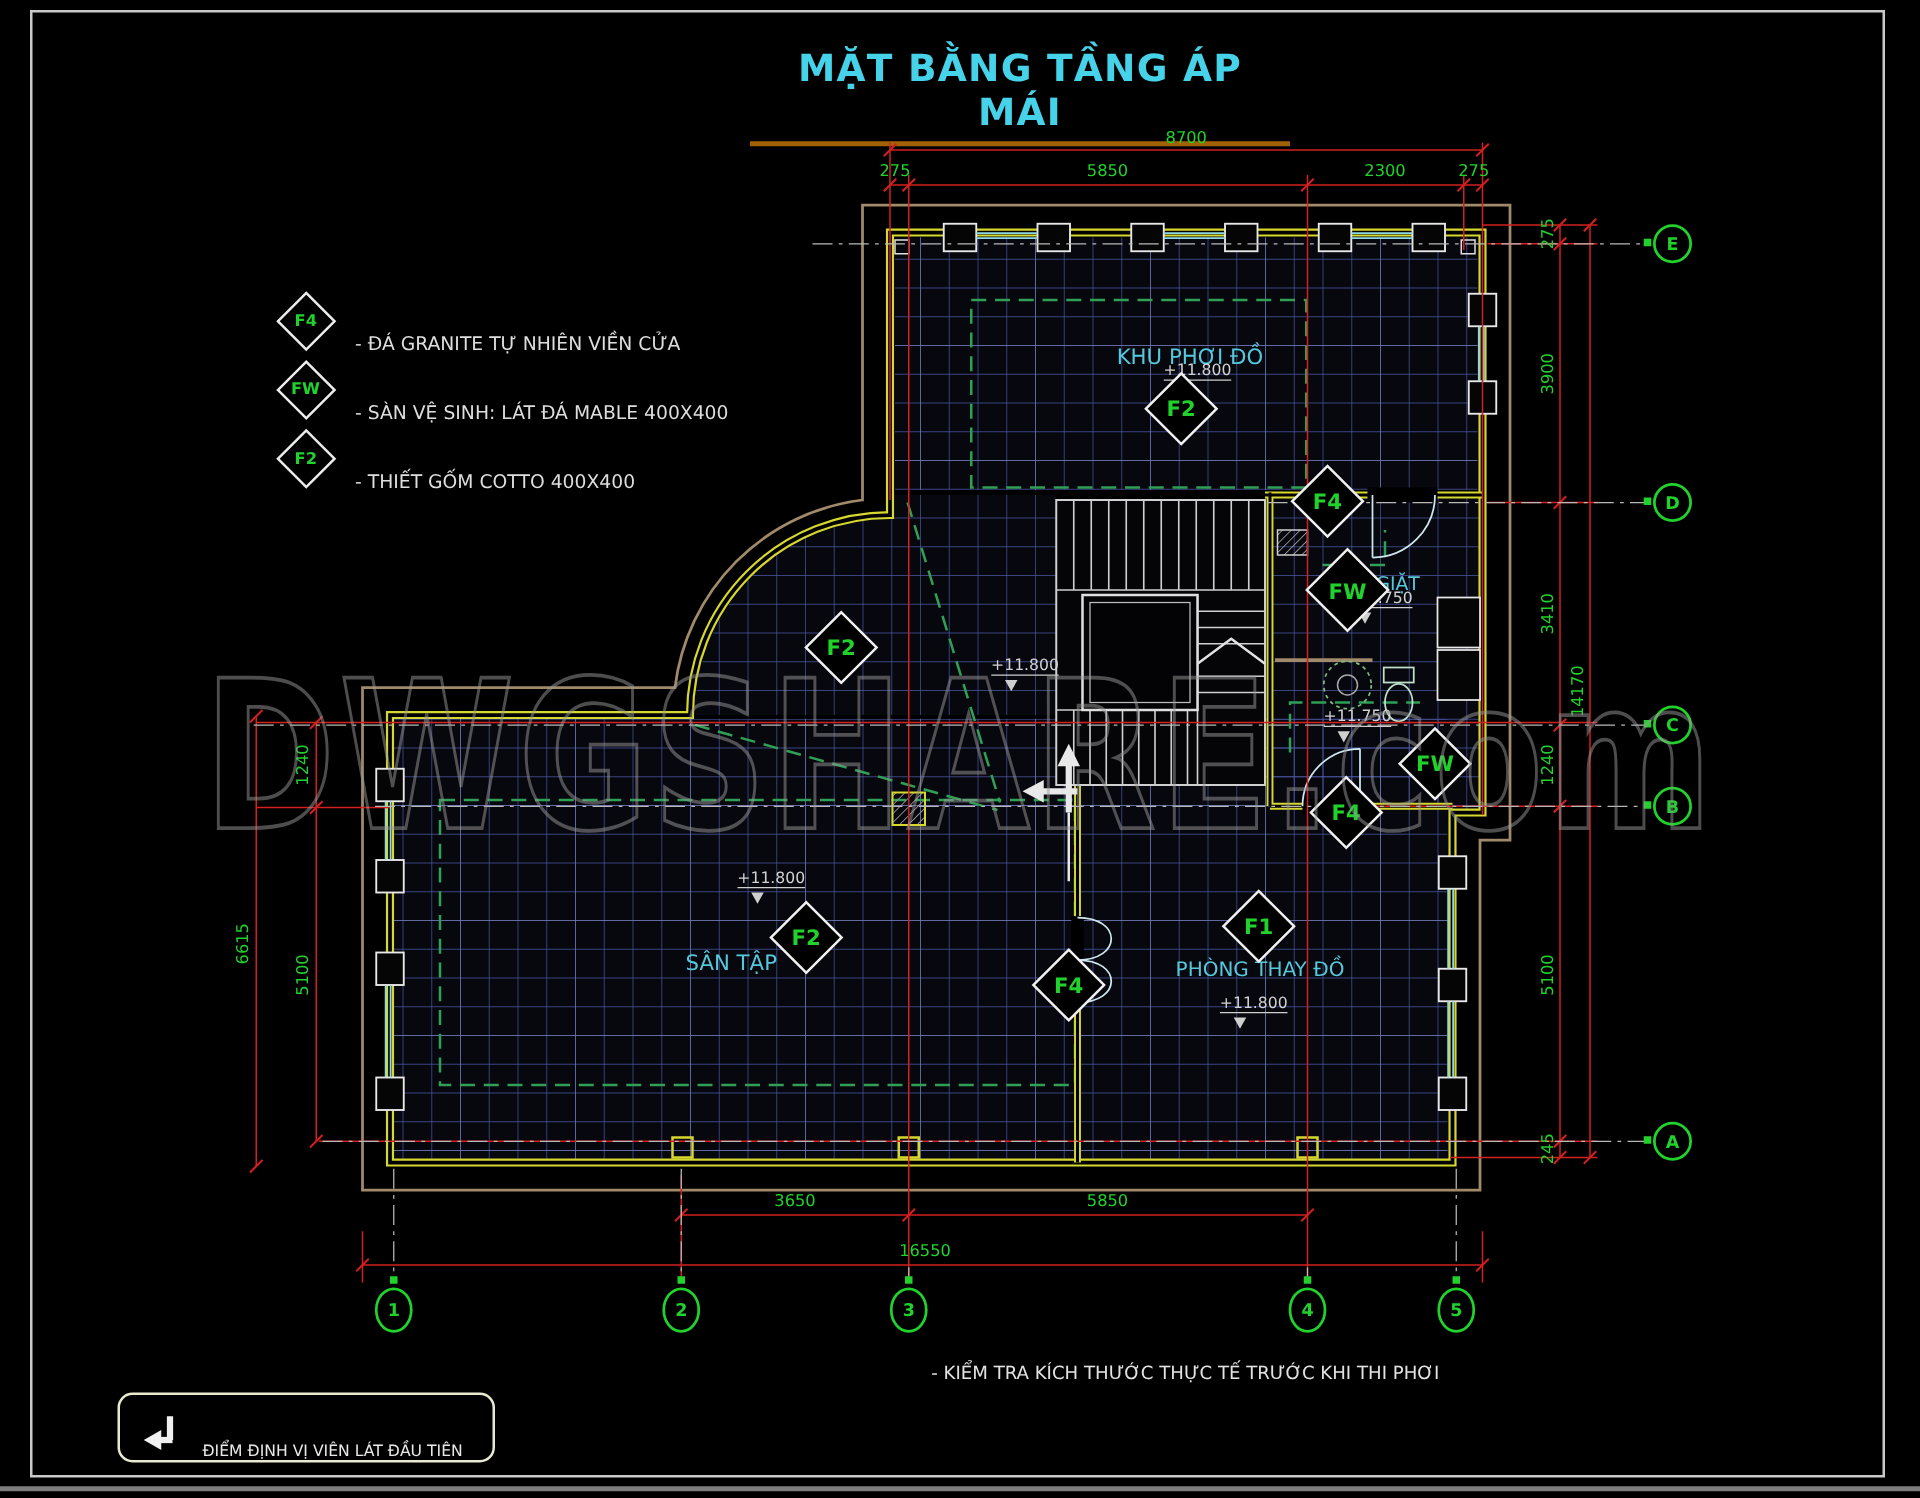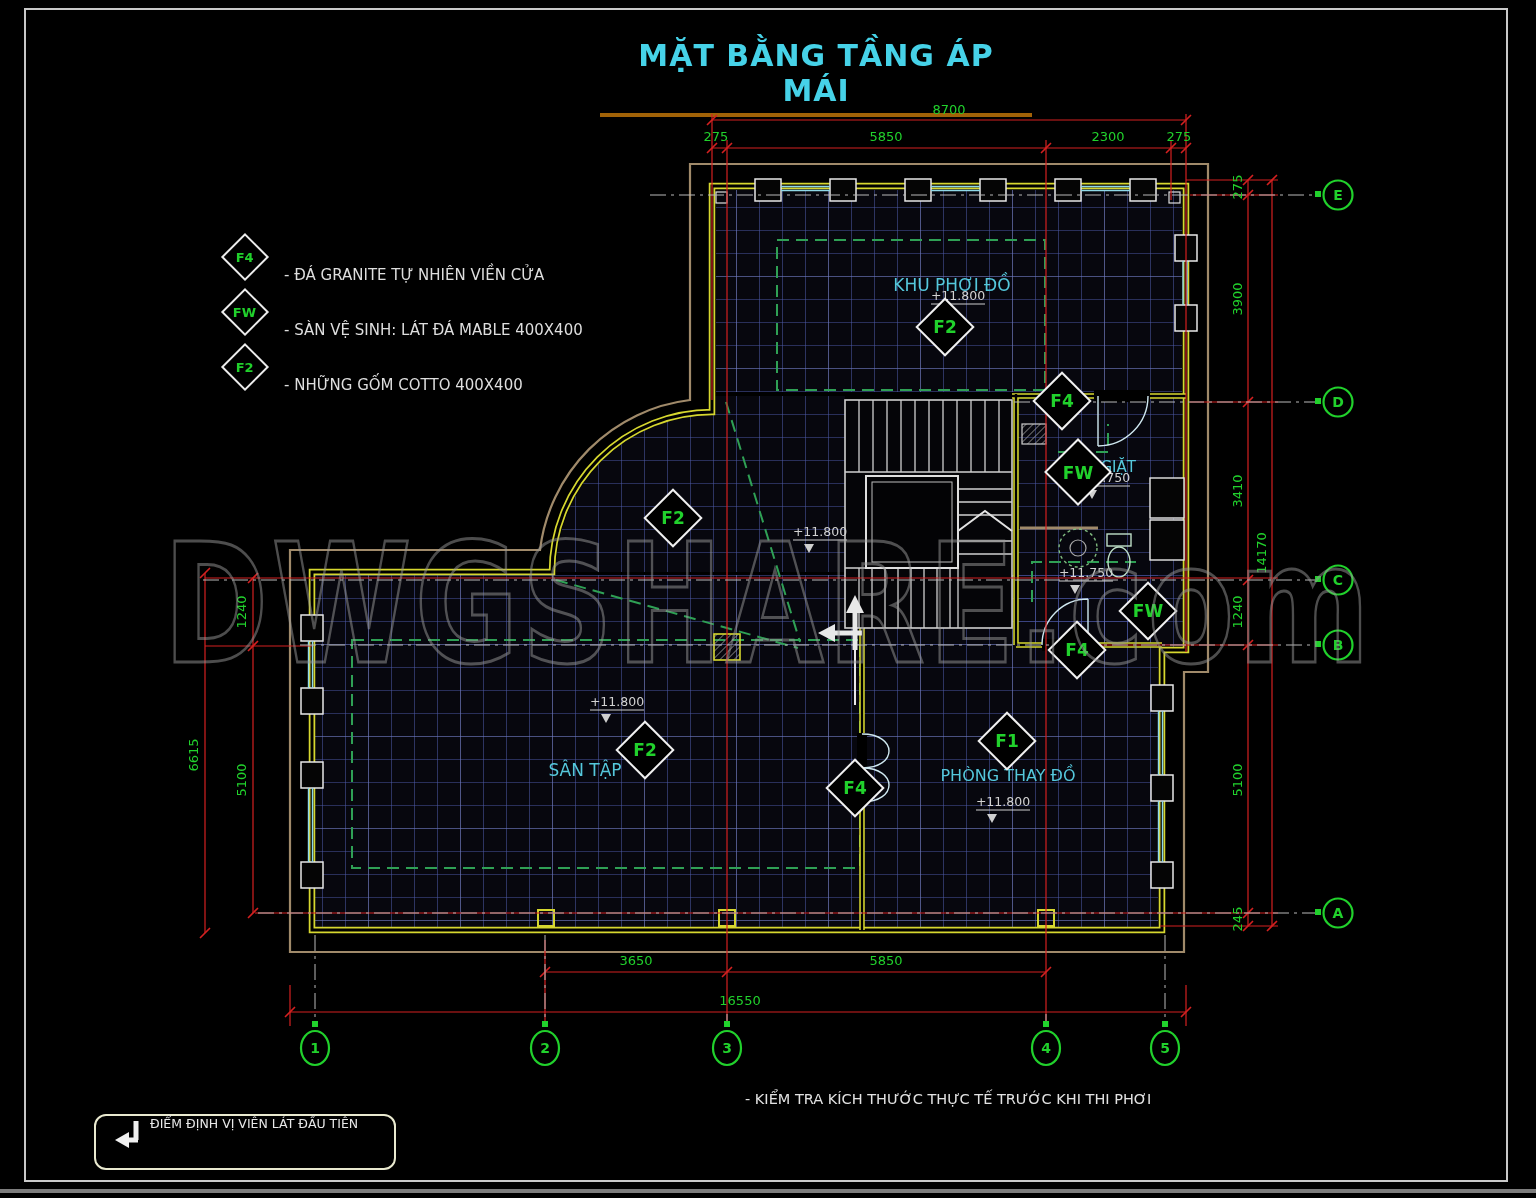--- a/index.html
+++ b/index.html
@@ -14,21 +14,21 @@
   .legend{position:absolute;left:228px;top:240px;display:flex;flex-direction:column;gap:21px;}
   .legend-row{display:flex;align-items:center;gap:22px;height:34px;}
   .dia{width:30px;height:30px;border:2px solid #ececec;transform:rotate(45deg);
        display:flex;align-items:center;justify-content:center;background:#000;flex:0 0 auto;}
   .dia span{transform:rotate(-45deg);color:#21d12c;font-weight:bold;font-size:13px;}
   .legend-desc{color:#dedede;font-size:15px;white-space:nowrap;margin-top:36px;}
   .notes{position:absolute;left:745px;top:1086px;color:#e2e2e2;font-size:14.5px;line-height:26px;white-space:nowrap;}
   .notes .indent{padding-left:10px;}
   .tilebox{position:absolute;left:94px;top:1114px;width:302px;height:56px;
            border:2px solid #e9e9cf;border-radius:12px;box-sizing:border-box;
-           display:flex;align-items:flex-start;gap:2px;padding:0 12px;background:#000;}
+           display:flex;align-items:flex-end;gap:14px;padding:0 12px;background:#000;}
   .tilebox-label{color:#e8e8e8;font-size:12.5px;white-space:nowrap;}
   svg text{font-family:"DejaVu Sans","Liberation Sans",sans-serif;}
   .dim{fill:#21d12c;font-size:13px;}
   .roomlbl{fill:#55c8dc;}
   .lvl{fill:#d2d2d2;font-size:12.5px;}
   .bub{fill:#21d12c;font-size:14px;font-weight:bold;}
   .mk{fill:#21d12c;font-weight:bold;font-size:17px;}
 </style>
 </head>
 <body>
@@ -48,21 +48,21 @@
   <div class="legend-row">
     <div class="dia">
         <span>FW</span>
       </div>
     <div class="legend-desc">- SÀN VỆ SINH: LÁT ĐÁ MABLE 400X400</div>
   </div>
   <div class="legend-row">
     <div class="dia">
         <span>F2</span>
       </div>
-    <div class="legend-desc">- NHỮNG GỐM COTTO 400X400</div>
+    <div class="legend-desc">- THIẾT GỐM COTTO 400X400</div>
   </div>
 </div>
 
 <svg width="1536" height="1198" viewBox="0 0 1536 1198" style="position:absolute;left:0;top:0">
   <defs>
     <pattern id="tiles" width="23" height="23" patternUnits="userSpaceOnUse">
       <path d="M23 0H0V23" fill="none" stroke="#4c58a6" stroke-width="1.1"></path>
     </pattern>
     <pattern id="tilesMajor" width="92" height="92" patternUnits="userSpaceOnUse">
       <path d="M92 0H0V92" fill="none" stroke="#8b94cd" stroke-width="1.1" opacity="0.65"></path>

